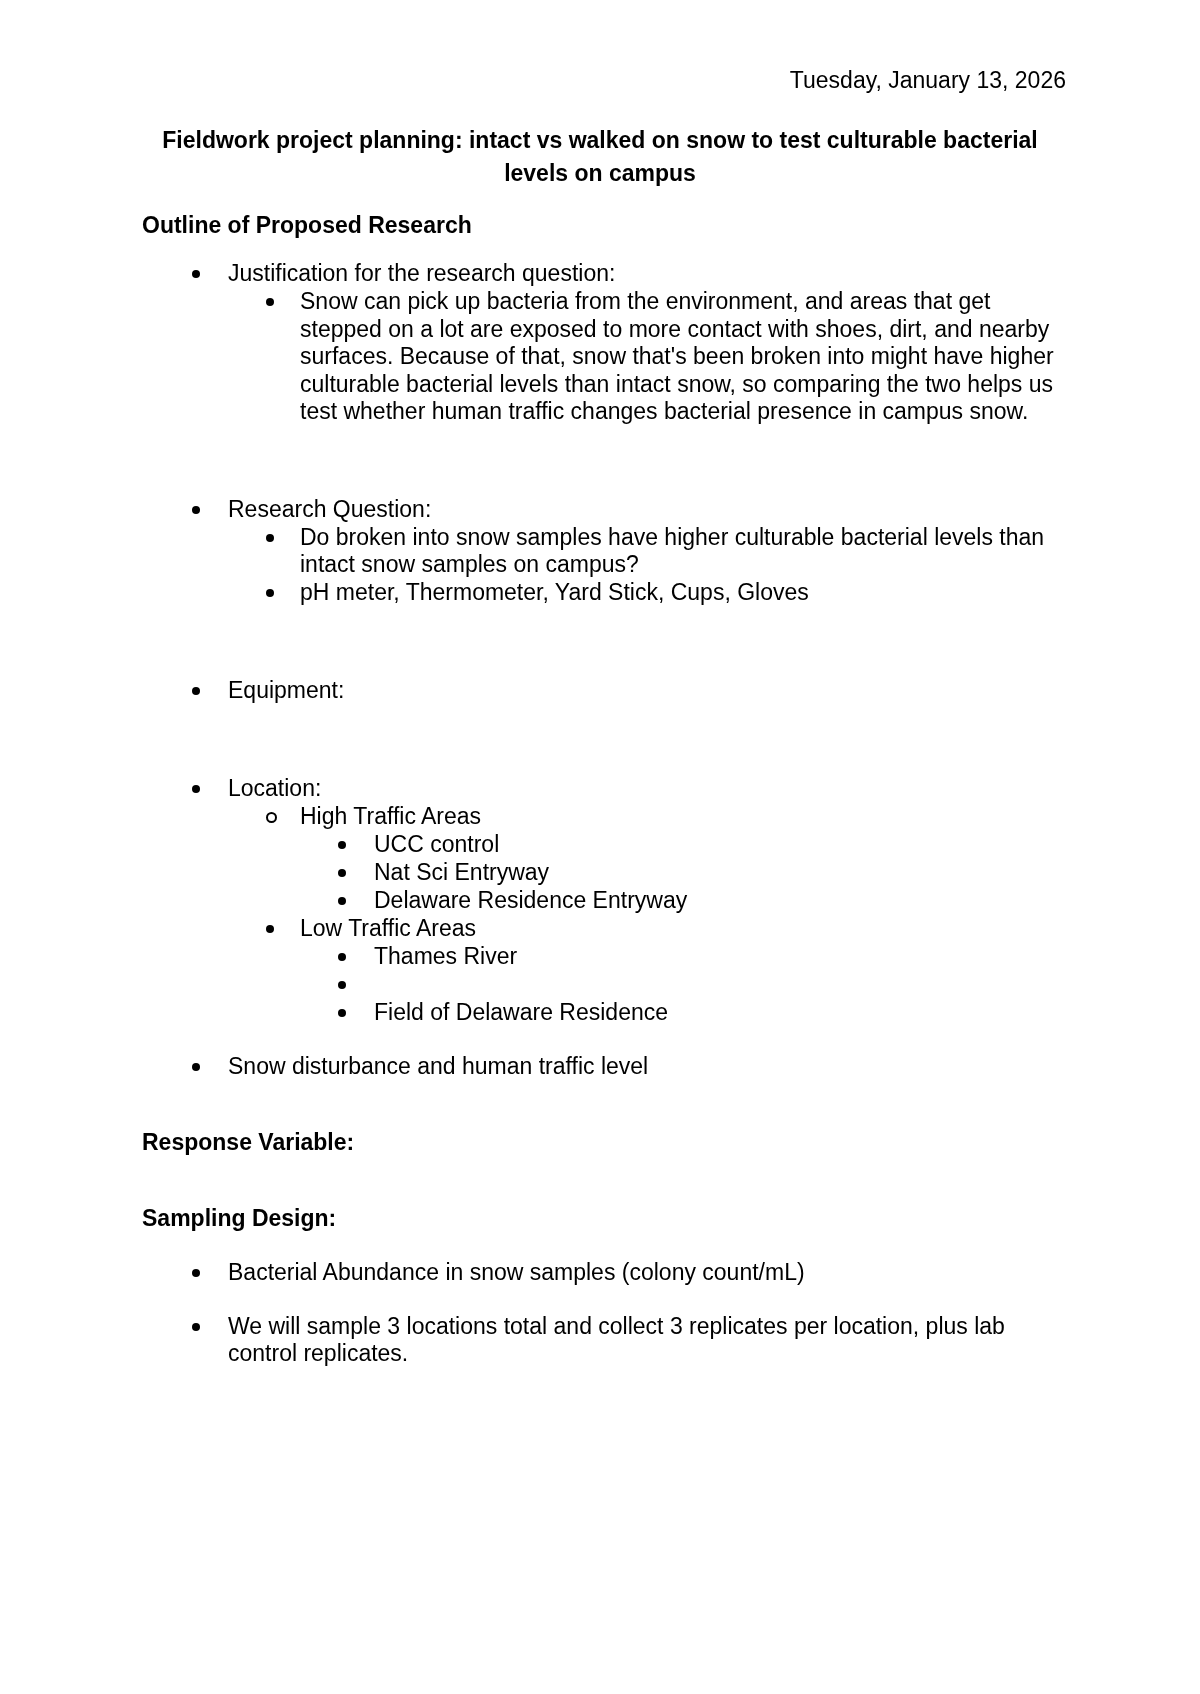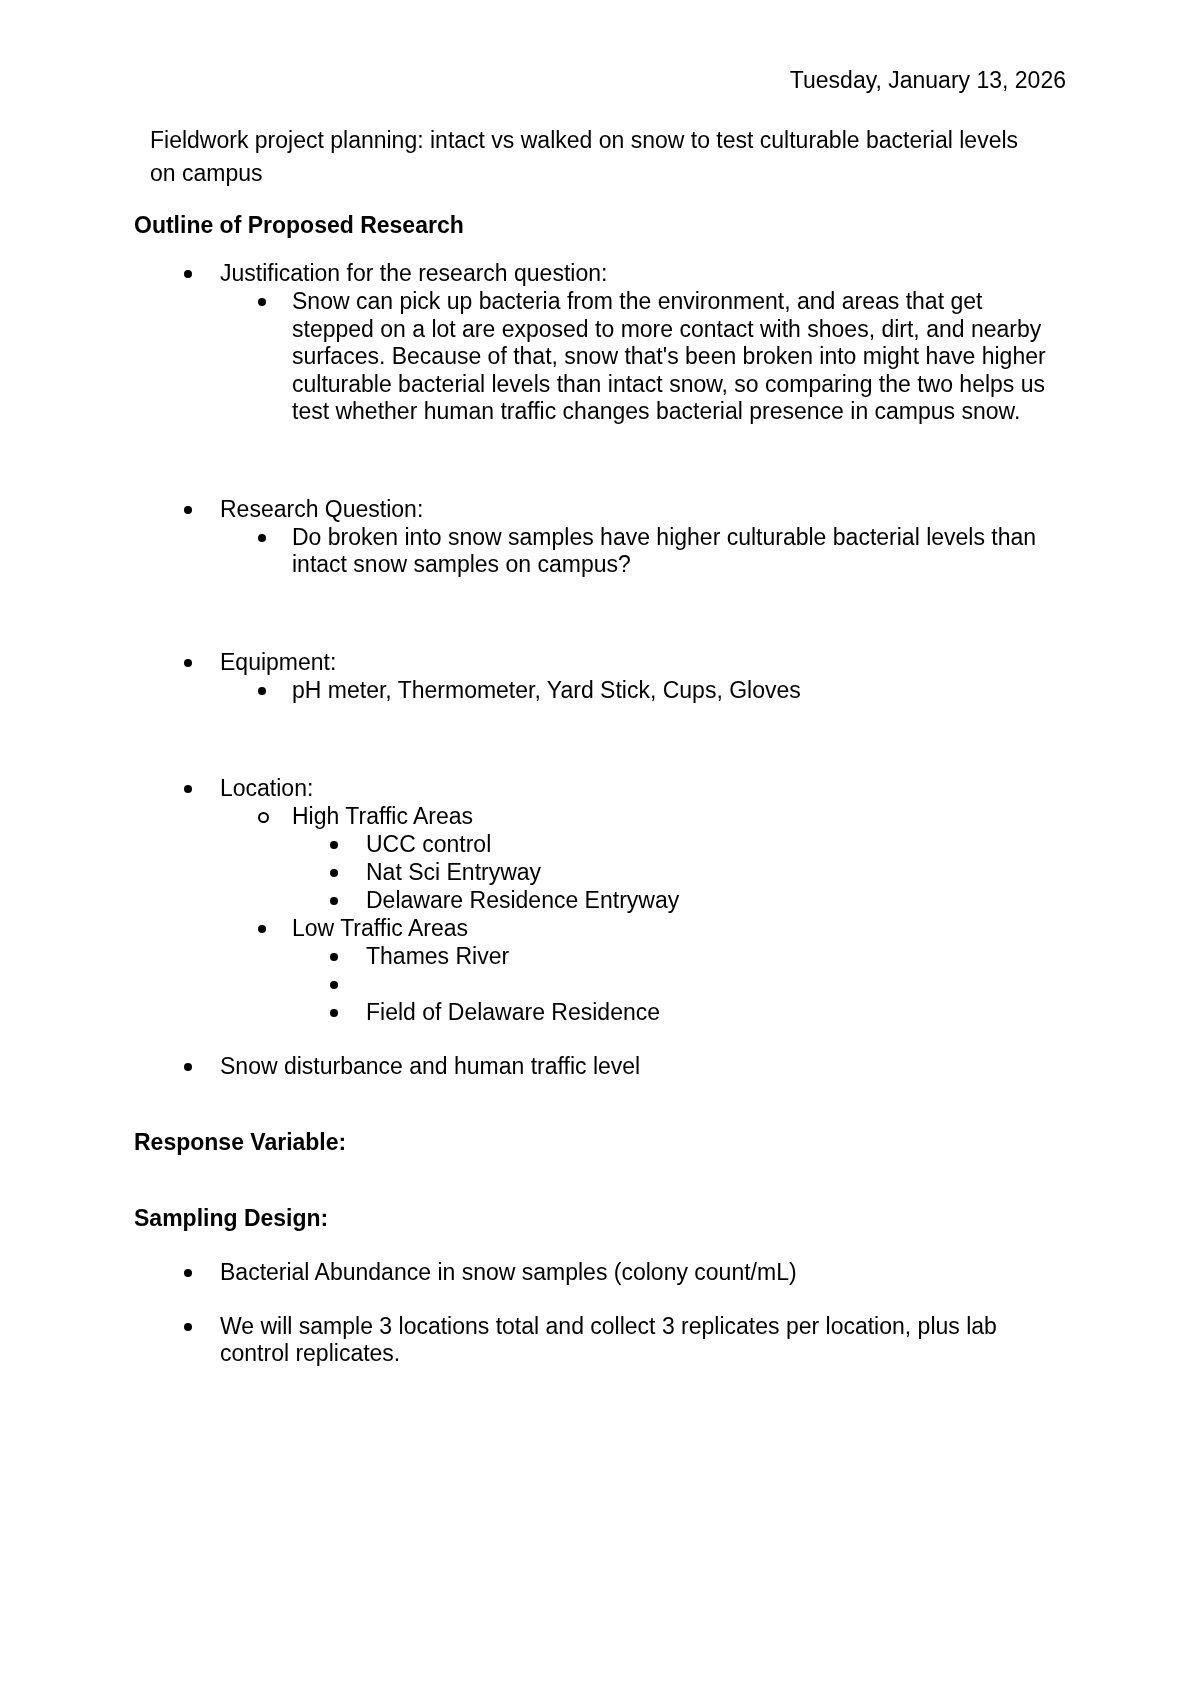--- a/index.html
+++ b/index.html
@@ -21,23 +21,24 @@
   .date {
     text-align: right;
     font-size: 23px;
     line-height: 28px;
   }
   .title {
     margin: 30px auto 0 auto;
     max-width: 900px;
     font-size: 23px;
     line-height: 33px;
-    font-weight: normal;
+    font-weight: bold;
+    text-align: center;
   }
-  #doc-blocks { margin: 0; }
+  #doc-blocks { margin: 8px; }
   .row {
     position: relative;
     font-size: 23px;
     line-height: 27.5px;
     min-height: 28px;
   }
   .heading { font-weight: bold; }
   #doc-blocks > .row:first-child { margin-top: 22px; }
   .lvl1 { padding-left: 86px; }
   .lvl2 { padding-left: 158px; }
@@ -70,22 +71,22 @@
 
 <div class="page">
   <div class="date">Tuesday, January 13, 2026</div>
   <h1 class="title">Fieldwork project planning: intact vs walked on snow to test culturable bacterial levels on campus</h1>
   <div id="doc-blocks">
       <div class="row heading">Outline of Proposed Research</div>
       <div class="row lvl1 gap-xs"><span class="bullet"></span><span class="txt">Justification for the research question:</span></div>
       <div class="row lvl2"><span class="bullet"></span><span class="txt">Snow can pick up bacteria from the environment, and areas that get stepped on a lot are exposed to more contact with shoes, dirt, and nearby surfaces. Because of that, snow that's been broken into might have higher culturable bacterial levels than intact snow, so comparing the two helps us test whether human traffic changes bacterial presence in campus snow.</span></div>
       <div class="row lvl1 gap-lg"><span class="bullet"></span><span class="txt">Research Question:</span></div>
       <div class="row lvl2"><span class="bullet"></span><span class="txt">Do broken into snow samples have higher culturable bacterial levels than intact snow samples on campus?</span></div>
+      <div class="row lvl2"><span class="bullet"></span><span class="txt">pH meter, Thermometer, Yard Stick, Cups, Gloves</span></div>
       <div class="row lvl1 gap-lg"><span class="bullet"></span><span class="txt">Equipment:</span></div>
-      <div class="row lvl2"><span class="bullet"></span><span class="txt">pH meter, Thermometer, Yard Stick, Cups, Gloves</span></div>
       <div class="row lvl1 gap-lg"><span class="bullet"></span><span class="txt">Location:</span></div>
       <div class="row lvl2"><span class="bullet hollow"></span><span class="txt">High Traffic Areas</span></div>
       <div class="row lvl3"><span class="bullet"></span><span class="txt">UCC control</span></div>
       <div class="row lvl3"><span class="bullet"></span><span class="txt">Nat Sci Entryway</span></div>
       <div class="row lvl3"><span class="bullet"></span><span class="txt">Delaware Residence Entryway</span></div>
       <div class="row lvl2"><span class="bullet"></span><span class="txt">Low Traffic Areas</span></div>
       <div class="row lvl3"><span class="bullet"></span><span class="txt">Thames River</span></div>
       <div class="row lvl3"><span class="bullet"></span></div>
       <div class="row lvl3"><span class="bullet"></span><span class="txt">Field of Delaware Residence</span></div>
       <div class="row lvl1 gap-sm"><span class="bullet"></span><span class="txt">Snow disturbance and human traffic level</span></div>

